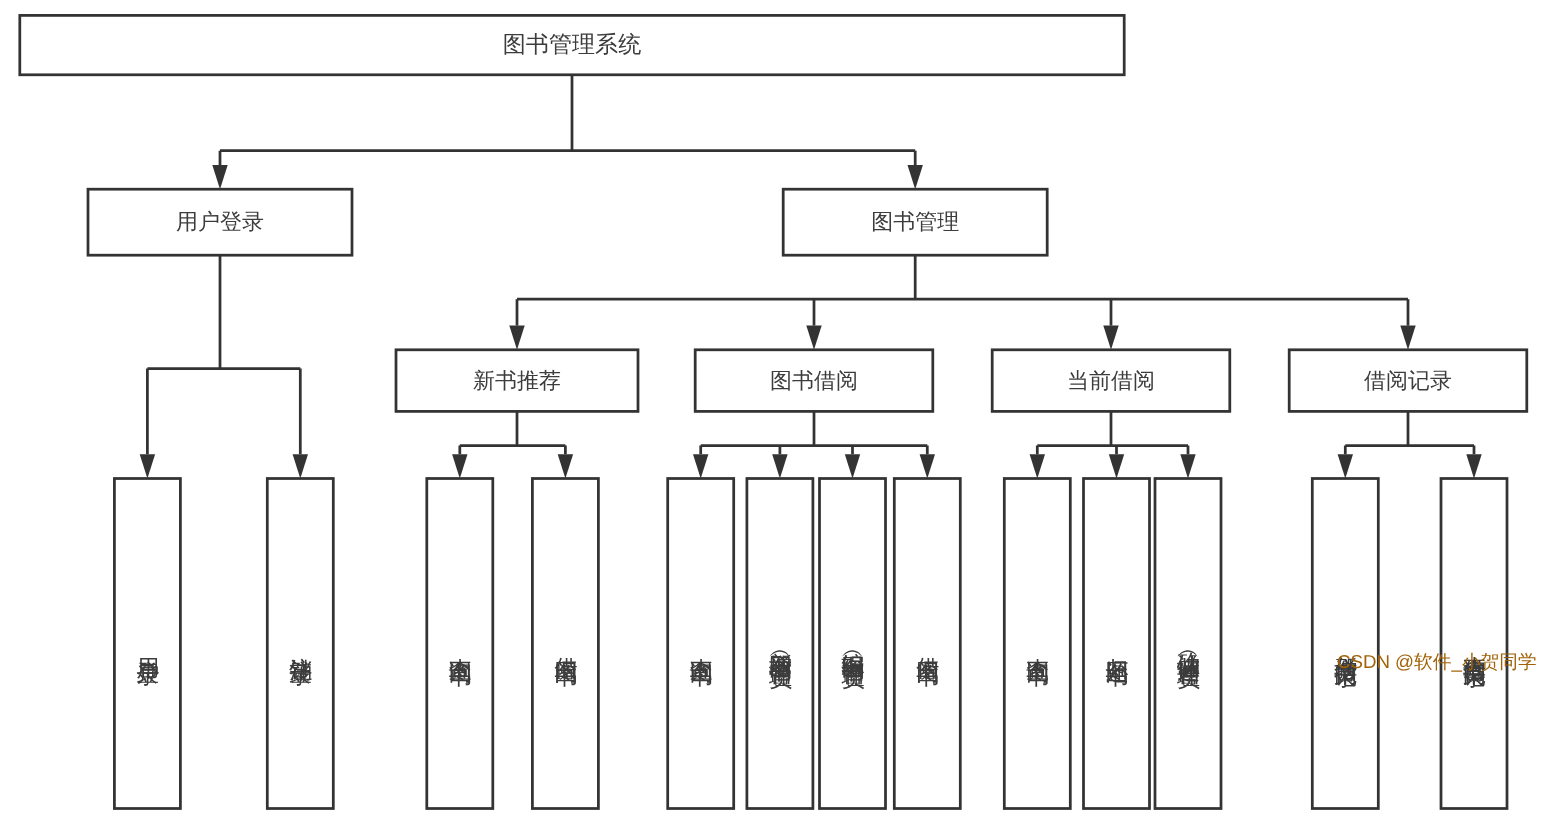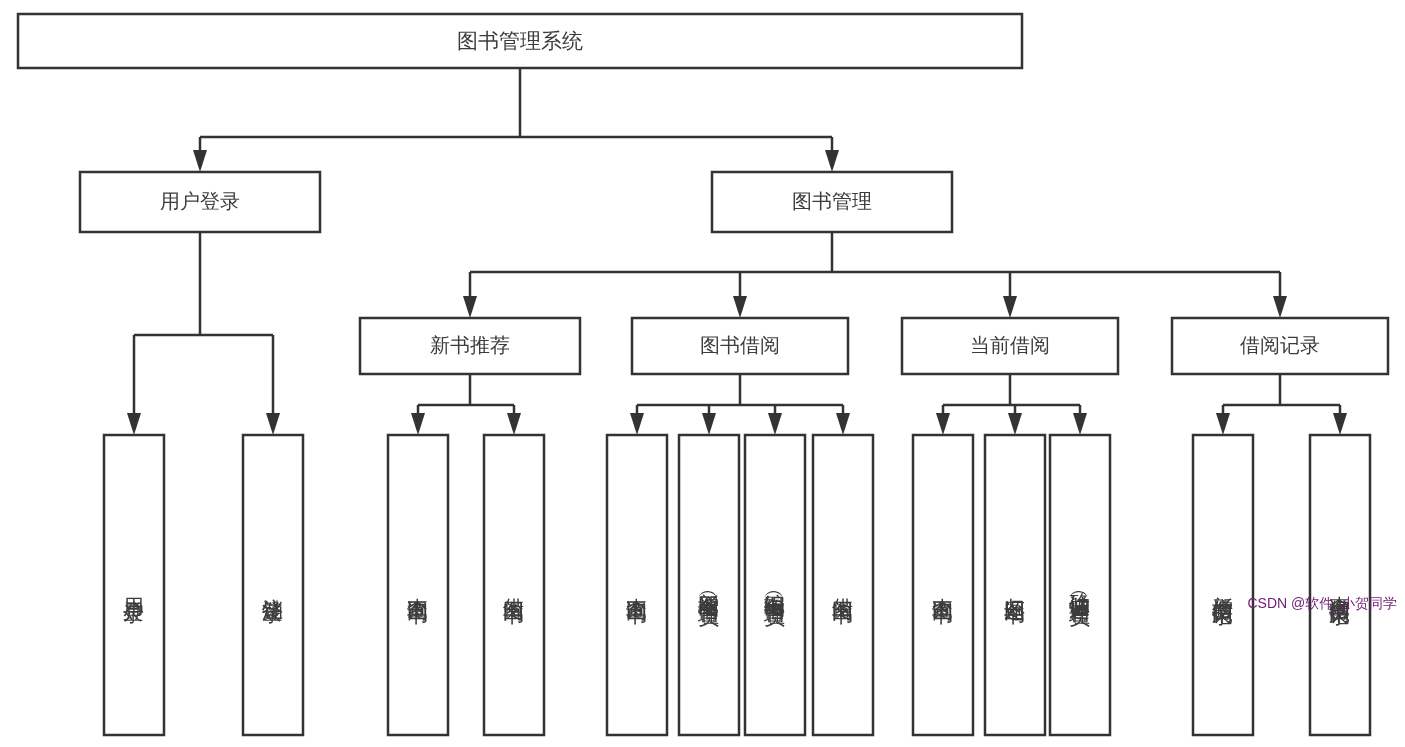--- a/index.html
+++ b/index.html
@@ -61,22 +61,22 @@
     line-height: 1;
     white-space: nowrap;
     pointer-events: none;
     user-select: none;
   }
   #watermark {
     position: absolute;
     right: 8px;
     bottom: 4px;
     font-family: "Liberation Sans", "DejaVu Sans", sans-serif;
-    font-size: 14px;
-    color: #701a75;
+    font-size: 17px;
+    color: #a16207;
     white-space: nowrap;
   }
 </style>
 </head>
 <body>
 
 <div id="diagram-root">
   <svg id="tree-svg" viewBox="0 0 1405 747" xmlns="http://www.w3.org/2000/svg">
     <g id="connectors-layer">
         <path d="M 520 68 L 520 137" class="connector"></path>

